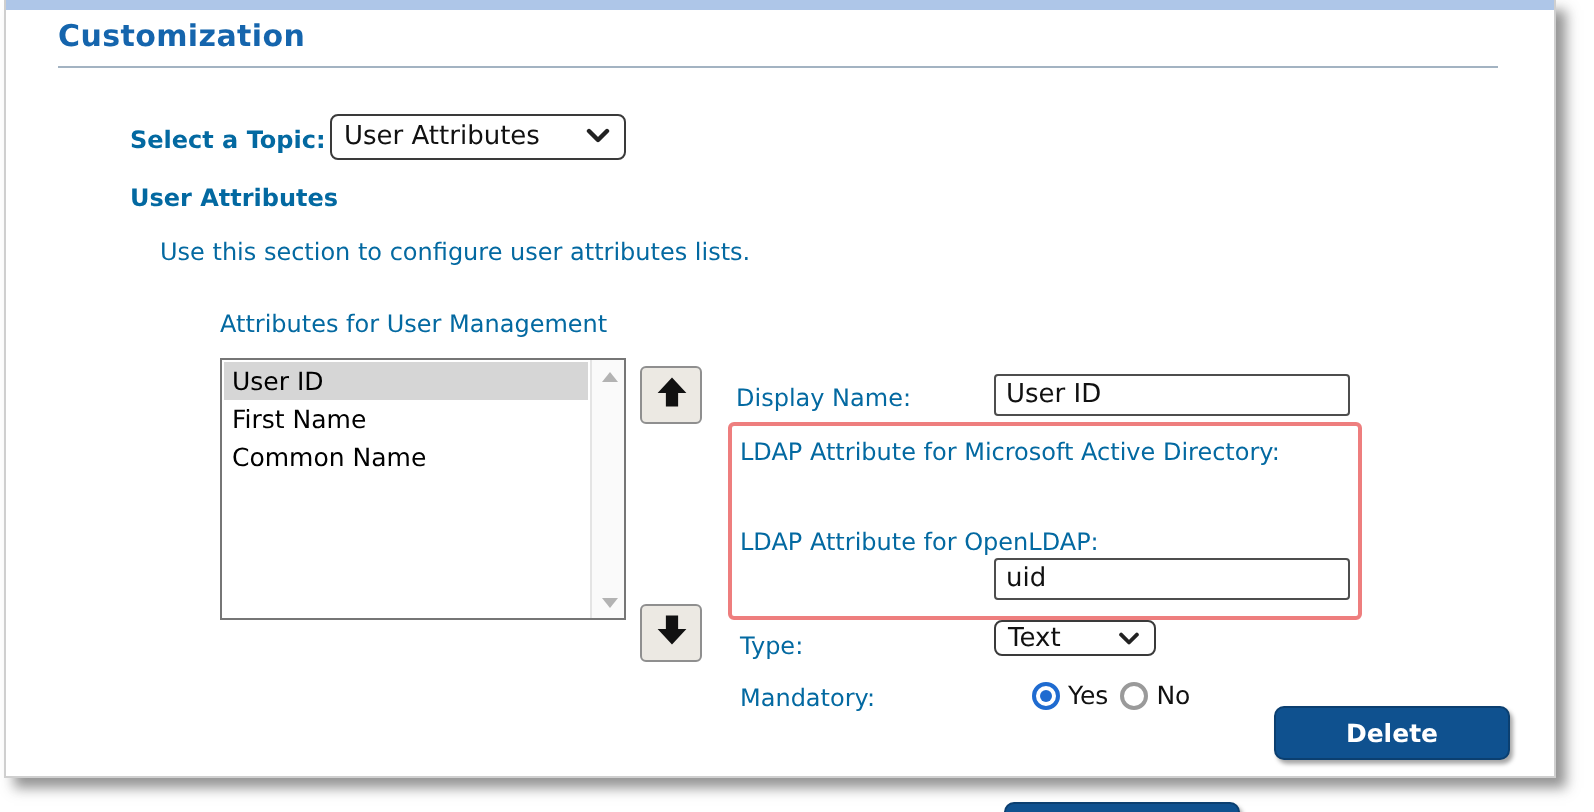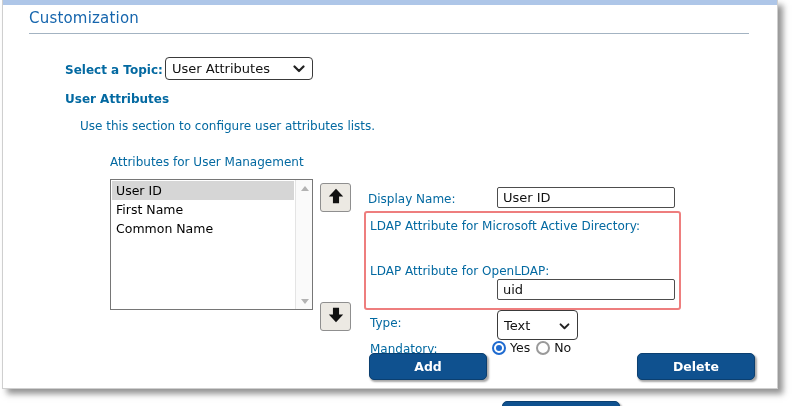--- a/index.html
+++ b/index.html
@@ -7,21 +7,21 @@
               font-family:"DejaVu Sans","Liberation Sans",sans-serif; }
 
   #panel { position:absolute; left:2px; top:0; width:776px; height:389px;
            background:#ffffff; border:1px solid #cfcfcf; border-top:none;
            box-shadow:5px 5px 6px rgba(60,60,60,0.55); }
 
   .top-strip { position:absolute; left:0; top:0; right:0; height:5px; background:#aec6e8; }
 
   .abs { position:absolute; }
 
-  .page-title { left:26px; top:9px; font-size:15px; font-weight:normal; color:#1565ad; letter-spacing:.2px; }
+  .page-title { left:26px; top:9px; font-size:15px; font-weight:bold; color:#1565ad; letter-spacing:.2px; }
   .title-rule { left:26px; top:33px; width:720px; height:1px; background:#a3b3c2; }
 
   .lbl { font-size:12px; color:#0369a1; white-space:nowrap; }
   .bold { font-weight:bold; }
 
   
   .select { display:flex; align-items:center; justify-content:space-between;
             border:1px solid #3a3a3a; border-radius:4px; background:#fff;
             font-size:13px; color:#111; padding:0 7px 0 6px; }
   .select svg { flex:0 0 auto; }
@@ -120,37 +120,36 @@
   <input class="txt" style="left: 494px; top: 187px;" value="User ID">
 
   <div class="abs red-box"></div>
 
   <div class="abs lbl" style="left:367px; top:219px;">LDAP Attribute for Microsoft Active Directory:</div>
 
   <div class="abs lbl" style="left:367px; top:264px;">LDAP Attribute for OpenLDAP:</div>
   <input class="txt" style="left: 494px; top: 279px;" value="uid">
 
   <div class="abs lbl" style="left:367px; top:316px;">Type:</div>
-  <div class="abs select" style="left:494px; top:310px; width:81px; height:30px;">
+  <div class="abs select" style="left:494px; top:310px; width:81px; height:18px;">
     <span>Text</span>
     <span>
       <svg width="11" height="7" viewBox="0 0 12 8">
           <path d="M1.5 1.5 L6 6 L10.5 1.5" fill="none" stroke="#222" stroke-width="2.2" stroke-linecap="round" stroke-linejoin="round"></path>
         </svg>
     </span>
   </div>
 
   <div class="abs lbl" style="left:367px; top:342px;">Mandatory:</div>
-  <div class="abs radio-row" style="left:469px; top:340px;padding-left:20px;">
+  <div class="abs radio-row" style="left:493px; top:340px;padding-left:20px;">
     <span class="radio-opt">
       <span class="radio on"></span>
       <span>Yes</span>
     </span>
     <span class="radio-opt">
       <span class="radio off"></span>
       <span>No</span>
     </span>
   </div>
 
-  <div class="btn" style="left:366px;">Add</div>
   <div class="btn" style="left:499px;margin-top:48px;">Update</div>
   <div class="btn" style="left:634px;">Delete</div>
 </div>
 
 </body></html>

